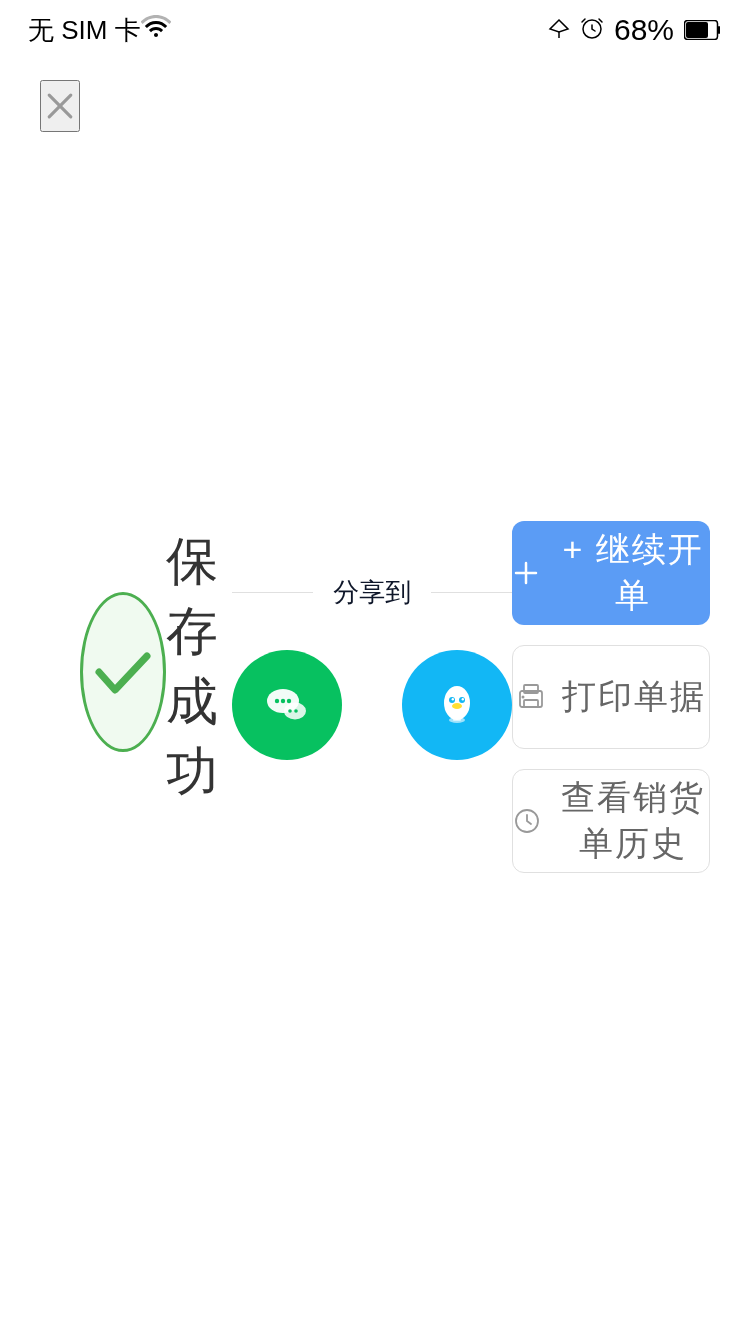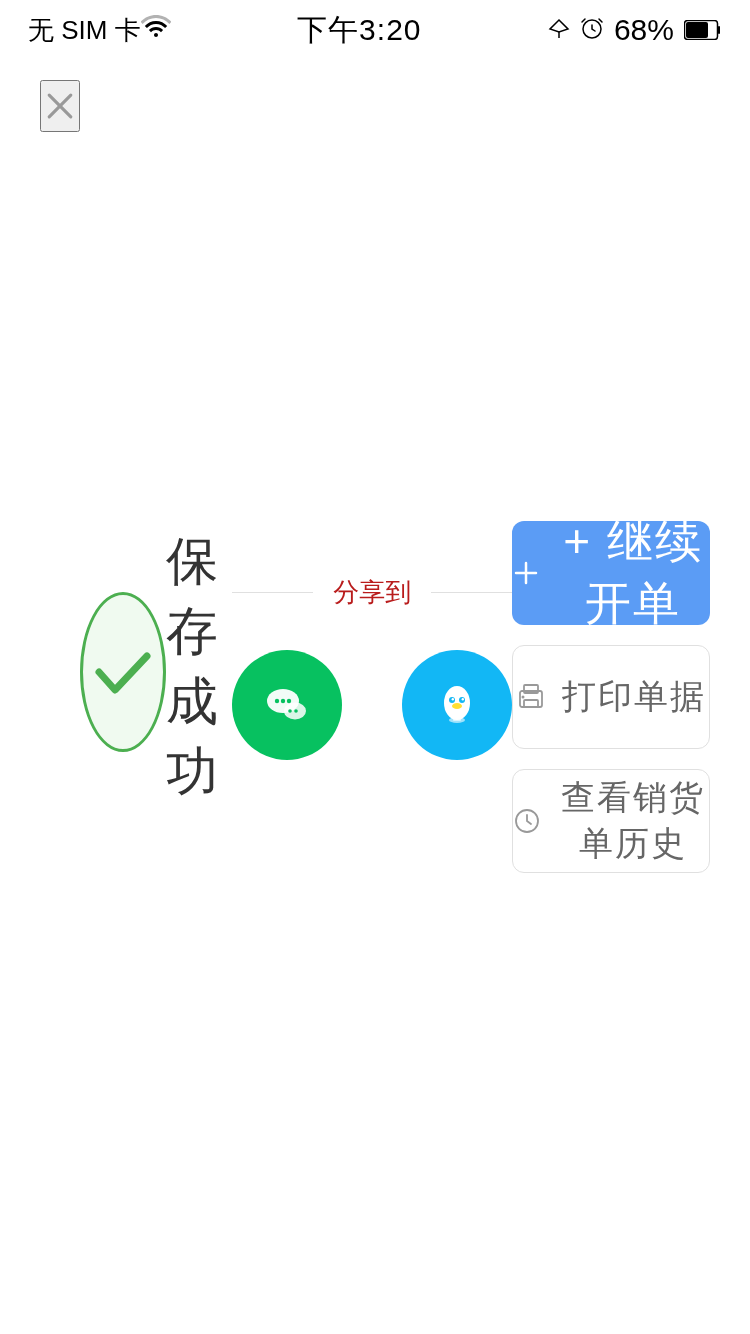--- a/index.html
+++ b/index.html
@@ -118,21 +118,21 @@
     .share-divider::before,
     .share-divider::after {
       content: '';
       flex: 1;
       height: 1px;
       background: #e0e0e0;
     }
 
     .share-label {
       font-size: 26px;
-      color: #b91c1c;
+      color: #0f172a;
     }
 
     .share-icons {
       display: flex;
       justify-content: center;
       gap: 60px;
     }
 
     .share-icon-btn {
       width: 110px;
@@ -166,21 +166,21 @@
       width: 100%;
       height: 104px;
       border-radius: 12px;
       background: #5B9CF5;
       border: none;
       display: flex;
       align-items: center;
       justify-content: center;
       gap: 16px;
       cursor: pointer;
-      font-size: 46px;
+      font-size: 34px;
       color: #fff;
       font-weight: 400;
       letter-spacing: 2px;
     }
 
     .btn-secondary {
       width: 100%;
       height: 104px;
       border-radius: 12px;
       background: #fff;
@@ -212,21 +212,20 @@
 
     <span>
       <svg width="30" height="24" viewBox="0 0 30 24" fill="none">
         <path d="M15 18c1.1 0 2 .9 2 2s-.9 2-2 2-2-.9-2-2 .9-2 2-2z" fill="#000"></path>
         <path d="M15 12c2.8 0 5.3 1.2 7.1 3.1l-2.1 2.1c-1.3-1.3-3.1-2.2-5-2.2s-3.7.8-5 2.2l-2.1-2.1C9.7 13.2 12.2 12 15 12z" fill="#000"></path>
         <path d="M15 6C19.4 6 23.4 7.9 26.2 11l-2.1 2.1C21.8 10.6 18.6 9 15 9s-6.8 1.6-9.1 4.1L3.8 11C6.6 7.9 10.6 6 15 6z" fill="#000"></path>
         <path d="M15 0C21.1 0 26.6 2.6 30.5 6.8l-2.1 2.1C24.9 5.2 20.2 3 15 3S5.1 5.2 1.6 8.9L-.5 6.8C3.4 2.6 8.9 0 15 0z" fill="#000" opacity="0.3"></path>
       </svg>
     </span>
   </div>
-  <div class="status-center">下午3:20</div>
   <div class="status-right">
 
     <span>
       <svg width="22" height="22" viewBox="0 0 22 22" fill="none">
         <path d="M11 2L20 11L11 14L2 11L11 2Z" stroke="#000" stroke-width="1.5" fill="none"></path>
         <line x1="11" y1="14" x2="11" y2="20" stroke="#000" stroke-width="1.5"></line>
       </svg>
     </span>
 
     <span>

